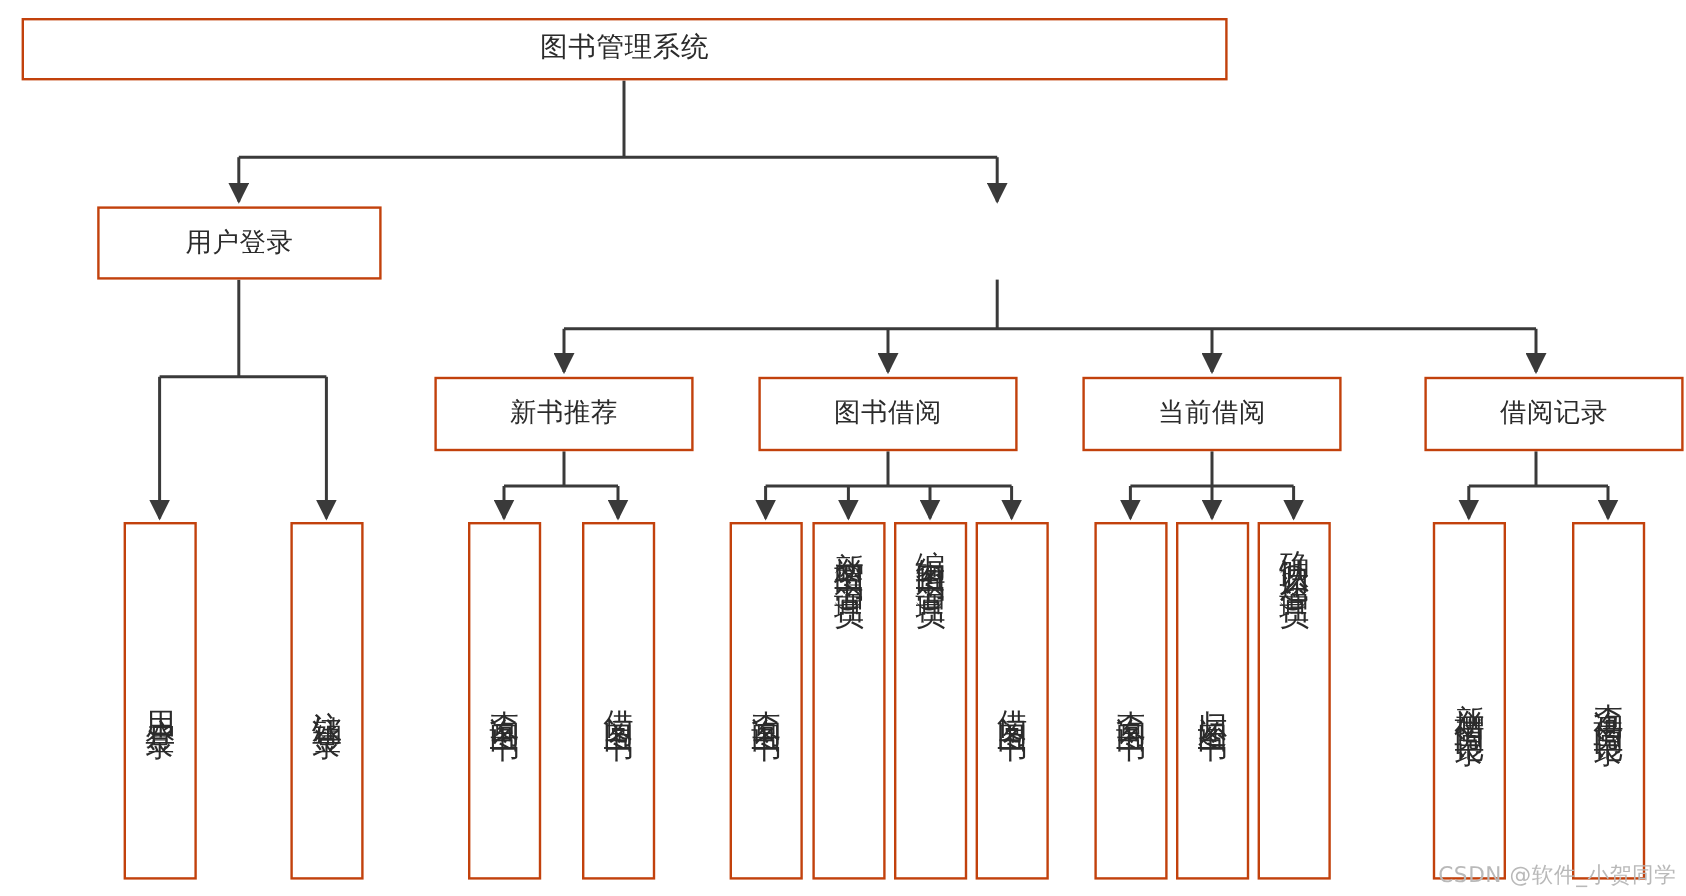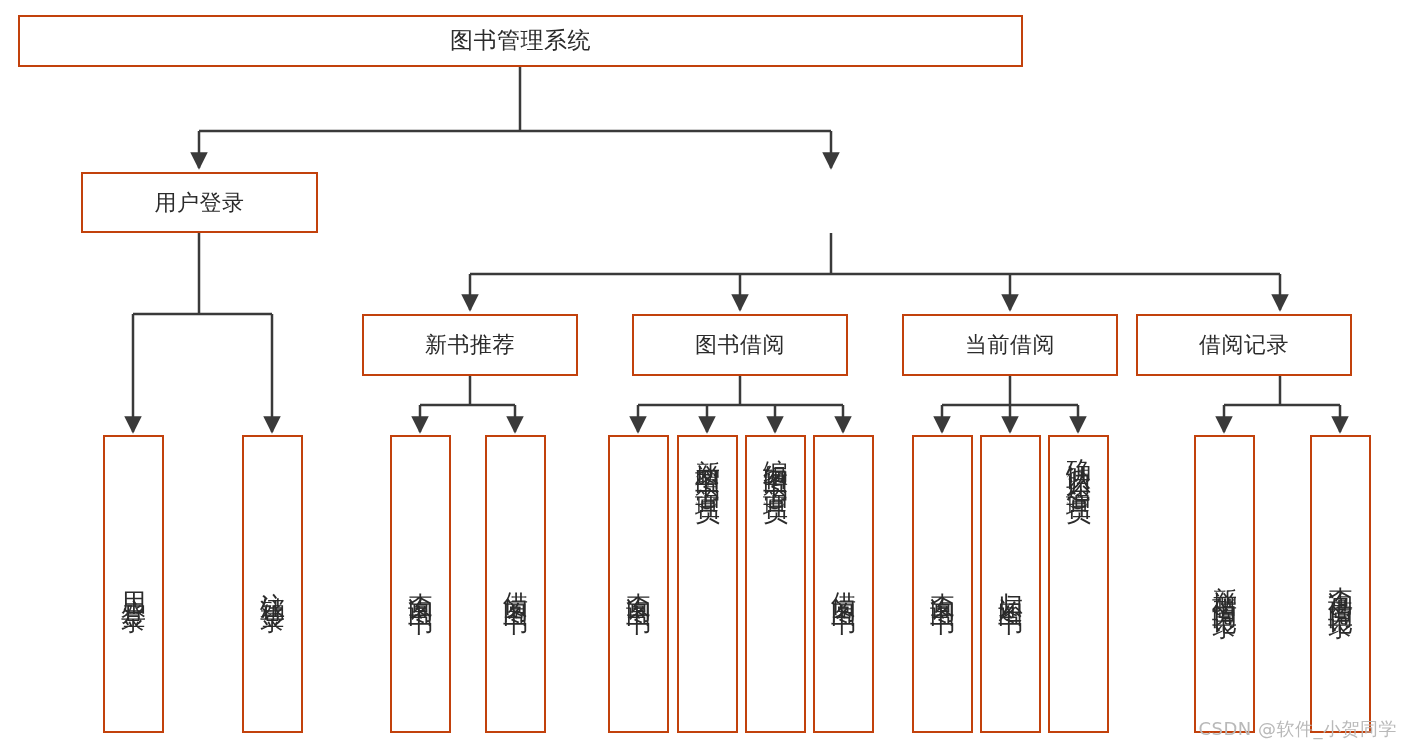--- a/index.html
+++ b/index.html
@@ -149,21 +149,21 @@
 
   <div class="node horiz" style="left:632px; top:314px; width:216px; height:62px;">
     <span class="label">图书借阅</span>
   </div>
   <div class="node horiz" style="left:362px; top:314px; width:216px; height:62px;">
     <span class="label">新书推荐</span>
   </div>
   <div class="node horiz" style="left:902px; top:314px; width:216px; height:62px;">
     <span class="label">当前借阅</span>
   </div>
-  <div class="node horiz" style="left:1136px; top:314px; width:216px; height:62px;">
+  <div class="node horiz" style="left:1187px; top:314px; width:216px; height:62px;">
     <span class="label">借阅记录</span>
   </div>
 
   <div class="node vert mid" style="left:103px; top:435px; width:61px; height:298px;">
     <span class="label">用户登录</span>
   </div>
   <div class="node vert mid" style="left:242px; top:435px; width:61px; height:298px;">
     <span class="label">注销登录</span>
   </div>
 

